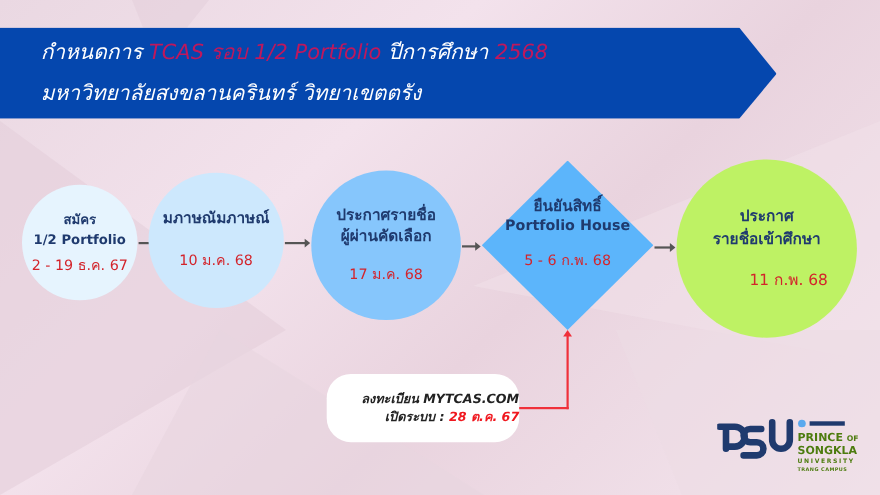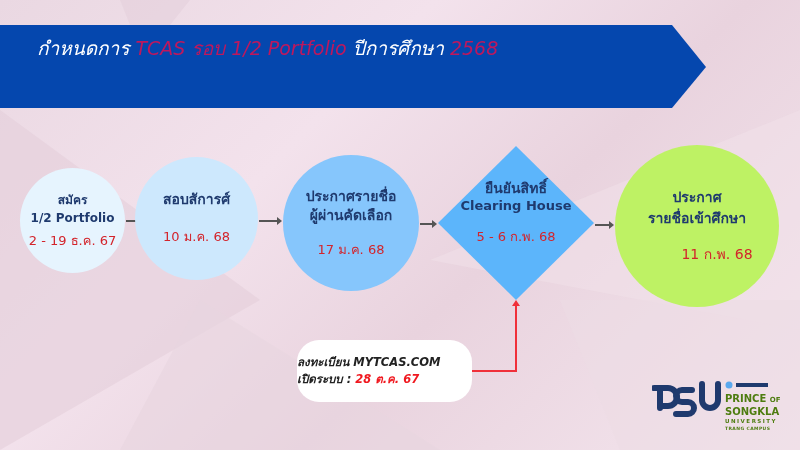--- a/index.html
+++ b/index.html
@@ -44,21 +44,21 @@
   .diamond-text .t { font-weight:bold; font-size:13px; line-height:17px; }
   .diamond-text .d { color:#d3242b; font-size:13px; margin-top:12px; }
   .arrow { position:absolute; height:2px; background:#555; }
   .arrow::after {
     content:""; position:absolute; right:-2px; top:-3px;
     border-left:5px solid #555; border-top:4px solid transparent; border-bottom:4px solid transparent;
   }
   .regbox {
     position:absolute; left:297px; top:340px; width:175px; height:62px;
     background:#fff; border-radius:22px;
-    display:flex; flex-direction:column; align-items:flex-start; justify-content:center;
+    display:flex; flex-direction:column; align-items:flex-end; justify-content:center;
     font-weight:bold; font-style:italic; font-size:11.5px; line-height:17px; color:#222;
   }
   .regbox .red { color:#f0181f; }
   .red-h { position:absolute; left:472px; top:370px; width:45px; height:2px; background:#f0303a; }
   .red-v { position:absolute; left:515px; top:304px; width:2px; height:68px; background:#f0303a; }
   .red-tip {
     position:absolute; left:512px; top:300px; width:0; height:0;
     border-bottom:6px solid #f0303a; border-left:4px solid transparent; border-right:4px solid transparent;
   }
   .logo { position:absolute; left:652px; top:378px; width:140px; height:56px; }
@@ -81,46 +81,47 @@
   <polygon points="430,260 800,110 800,330" fill="#f1e2ea" opacity="0.5"></polygon>
   <polygon points="200,300 440,450 120,450" fill="#e8d6df" opacity="0.6"></polygon>
   <polygon points="560,300 800,300 800,450 620,450" fill="#ecdce5" opacity="0.6"></polygon>
 </svg>
 
 <div class="banner"></div>
 <div class="banner-text">
   <div>
     <span>กำหนดการ </span><span class="pink">TCAS รอบ 1/2 Portfolio</span><span> ปีการศึกษา </span><span class="pink">2568</span>
   </div>
+  <div>มหาวิทยาลัยสงขลานครินทร์  วิทยาเขตตรัง</div>
 </div>
 
 <div class="node n1">
   <div class="t">สมัคร</div>
   <div class="t">1/2 Portfolio</div>
   <div class="d" style="margin-top:3px">2 - 19 ธ.ค. 67</div>
 </div>
 <div class="arrow" style="left:126px;top:220px;width:14px;"></div>
 
 <div class="node n2">
-  <div class="t" style="font-size:14px">สอบสัการศ์</div>
+  <div class="t" style="font-size:14px">มภาษณัมภาษณ์</div>
   <div class="d" style="margin-top:18px">10 ม.ค. 68</div>
 </div>
 <div class="arrow" style="left:259px;top:220px;width:21px;"></div>
 
 <div class="node n3">
   <div class="t" style="font-size:14px;line-height:19px">ประกาศรายชื่อ</div>
   <div class="t" style="font-size:14px;line-height:19px">ผู้ผ่านคัดเลือก</div>
   <div class="d" style="margin-top:14px">17 ม.ค. 68</div>
 </div>
 <div class="arrow" style="left:420px;top:223px;width:15px;"></div>
 
 <div class="diamond"></div>
 <div class="diamond-text">
   <div class="t" style="font-size:14px">ยืนยันสิทธิ์</div>
-  <div class="t">Clearing House</div>
+  <div class="t">Portfolio House</div>
   <div class="d">5 - 6 ก.พ. 68</div>
 </div>
 <div class="arrow" style="left:595px;top:224px;width:17px;"></div>
 
 <div class="node n5">
   <div class="t">ประกาศ</div>
   <div class="t">รายชื่อเข้าศึกษา</div>
   <div class="d">11 ก.พ. 68</div>
 </div>
 

